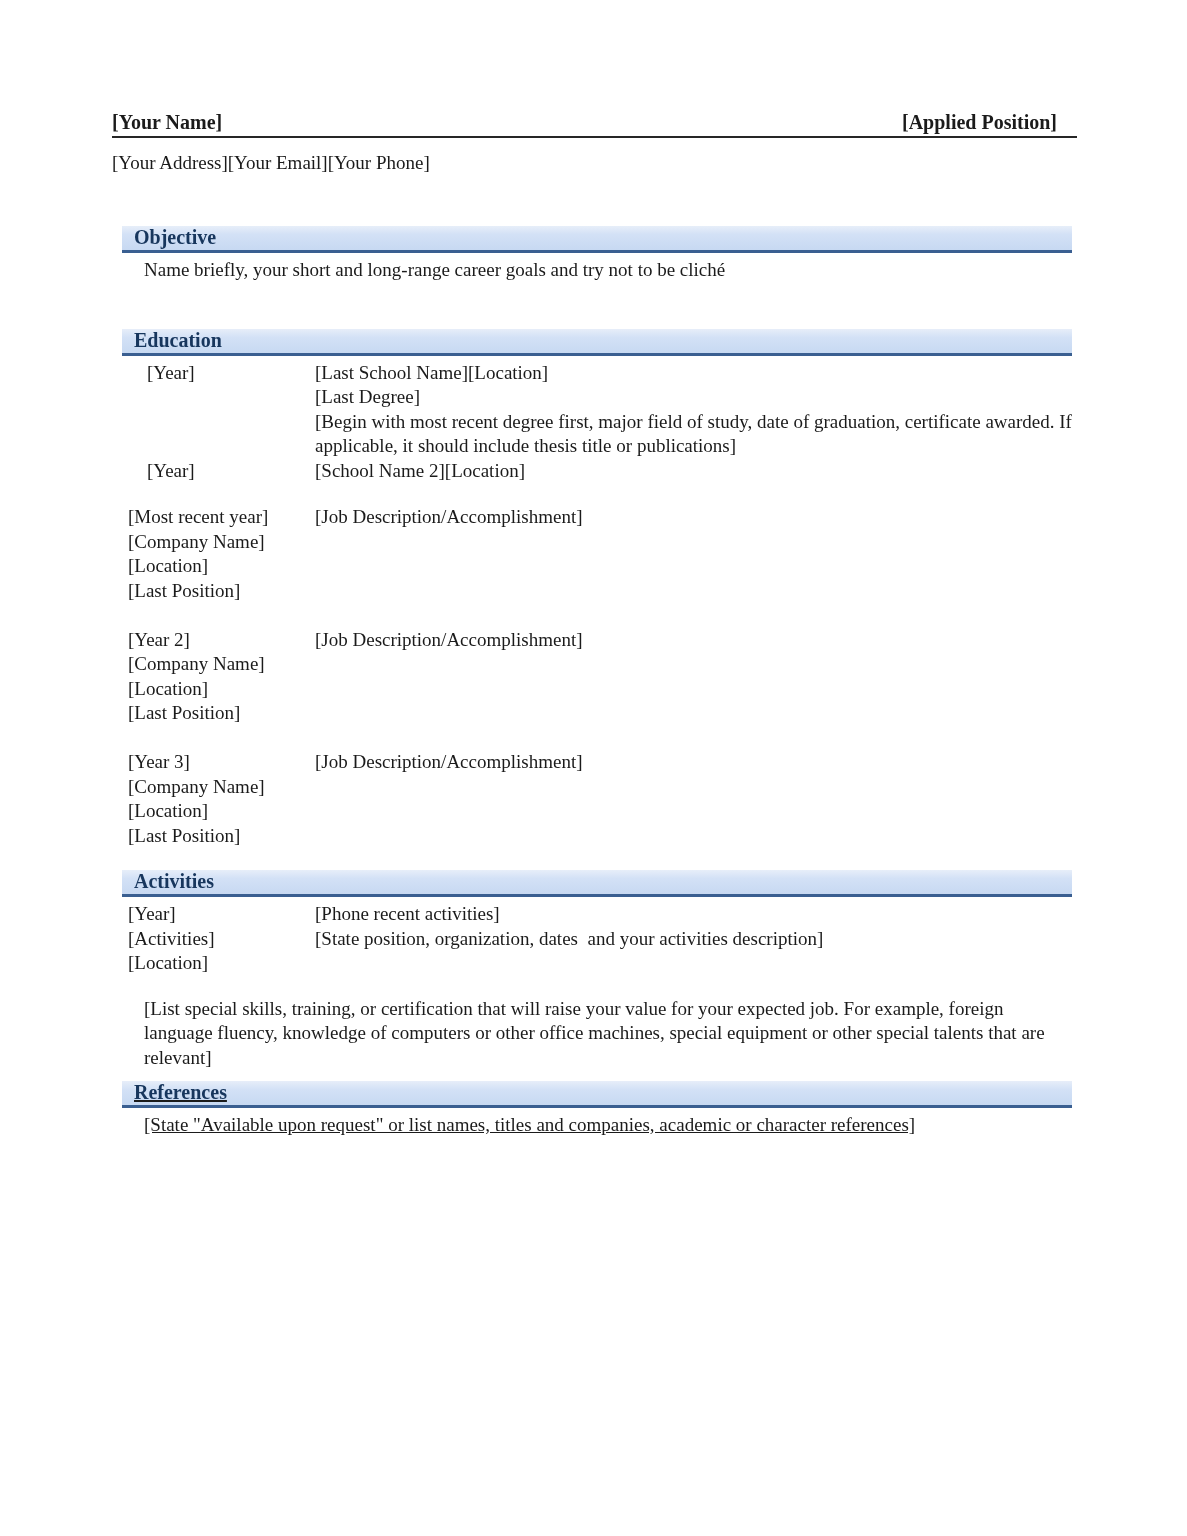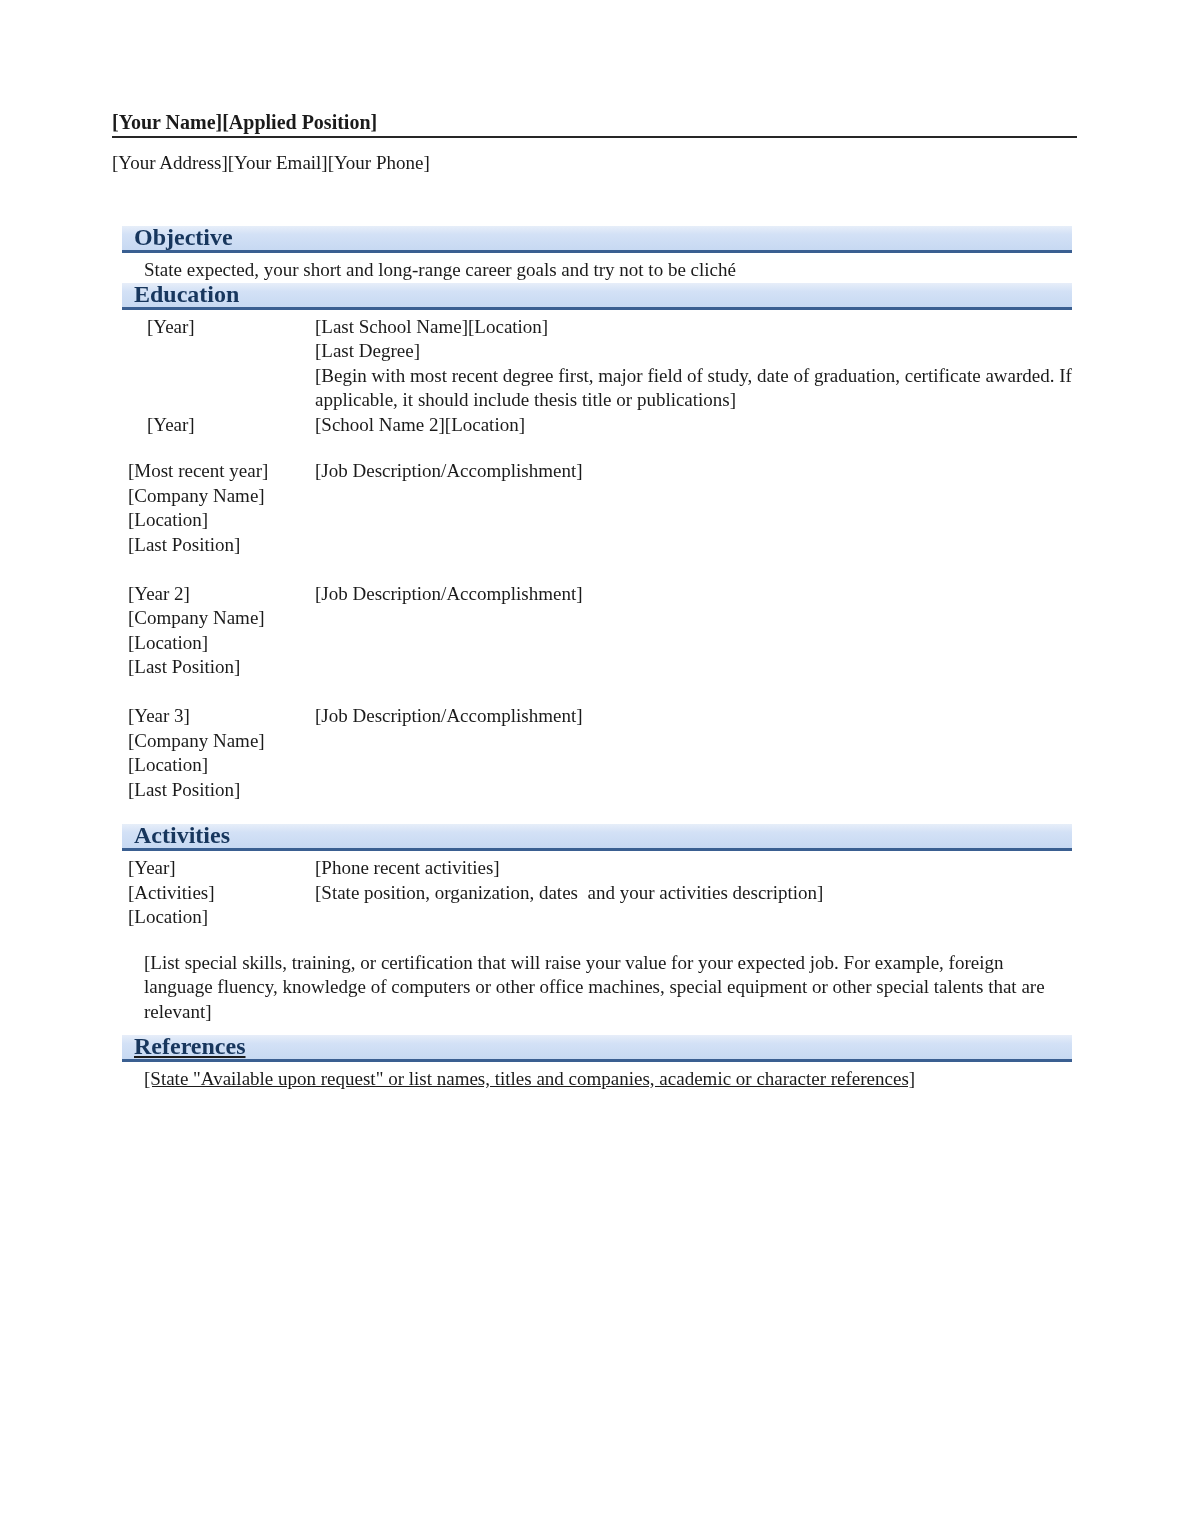--- a/index.html
+++ b/index.html
@@ -8,54 +8,54 @@
     background: #ffffff;
     font-family: "Liberation Serif", serif;
     color: #1b1b1b;
     overflow: hidden;
   }
   .doc { position: relative; width: 1187px; height: 1536px; background: #ffffff; }
 
   
   .header-wrap { position: absolute; top: 110px; left: 112px; right: 110px; }
   .header-row {
-    display: flex; align-items: flex-end;
+    display: flex; justify-content: space-between; align-items: flex-end;
     font-weight: bold; font-size: 20px; line-height: 24px;
     border-bottom: 2px solid #262626; padding-bottom: 2px;
   }
   .header-row .pos { padding-right: 20px; }
   .contact-line { margin-top: 13px; font-size: 19px; line-height: 24px; }
 
   
   .content { position: absolute; top: 226px; left: 122px; width: 950px; }
 
   .bar {
     background: linear-gradient(180deg, #e7eef9 0%, #d3e1f6 35%, #c7d9f2 100%);
     border-bottom: 3px solid #3a5f91;
     padding: 1px 0 2px 12px;
-    font-weight: bold; font-size: 24px; line-height: 21px;
+    font-weight: bold; font-size: 20px; line-height: 21px;
     color: #17365d;
   }
 
   .body-par {
     margin-top: 5px; padding-left: 22px;
     font-size: 19px; line-height: 24.5px;
     white-space: pre-wrap;
   }
 
   .rows { margin-top: 5px; }
   .grid { display: grid; grid-template-columns: 193px 1fr; align-items: start; }
   .line { font-size: 19px; line-height: 24.5px; white-space: pre-wrap; }
   .col1-edu { padding-left: 25px; }
   .col1-flush { padding-left: 6px; }
 
   .xp-block + .xp-block { margin-top: 24.5px; }
 
   .mt-objective   { margin-top: 0; }
-  .mt-education   { }
+  .mt-education   { margin-top: 46px; }
   .mt-experience  { margin-top: 22px; }
   .mt-activities  { margin-top: 22px; }
   .mt-training    { margin-top: 21px; }
   .mt-references  { margin-top: 11px; text-decoration: underline; }
 </style>
 </head>
 <body>
 
 <div class="doc">
 
@@ -66,21 +66,21 @@
     </div>
     <div class="contact-line">[Your Address][Your Email][Your Phone]</div>
   </div>
 
   <div class="content">
 
     <div class="section mt-objective">
       <div class="bar">
         <span>Objective</span>
       </div>
-      <div class="body-par">State expected, your short and long-range career goals and try not to be cliché</div>
+      <div class="body-par">Name briefly, your short and long-range career goals and try not to be cliché</div>
     </div>
 
     <div class="section mt-education">
       <div class="bar">
         <span>Education</span>
       </div>
       <div class="rows">
         <div class="grid">
           <div class="line col1-edu">[Year]</div>
           <div>

